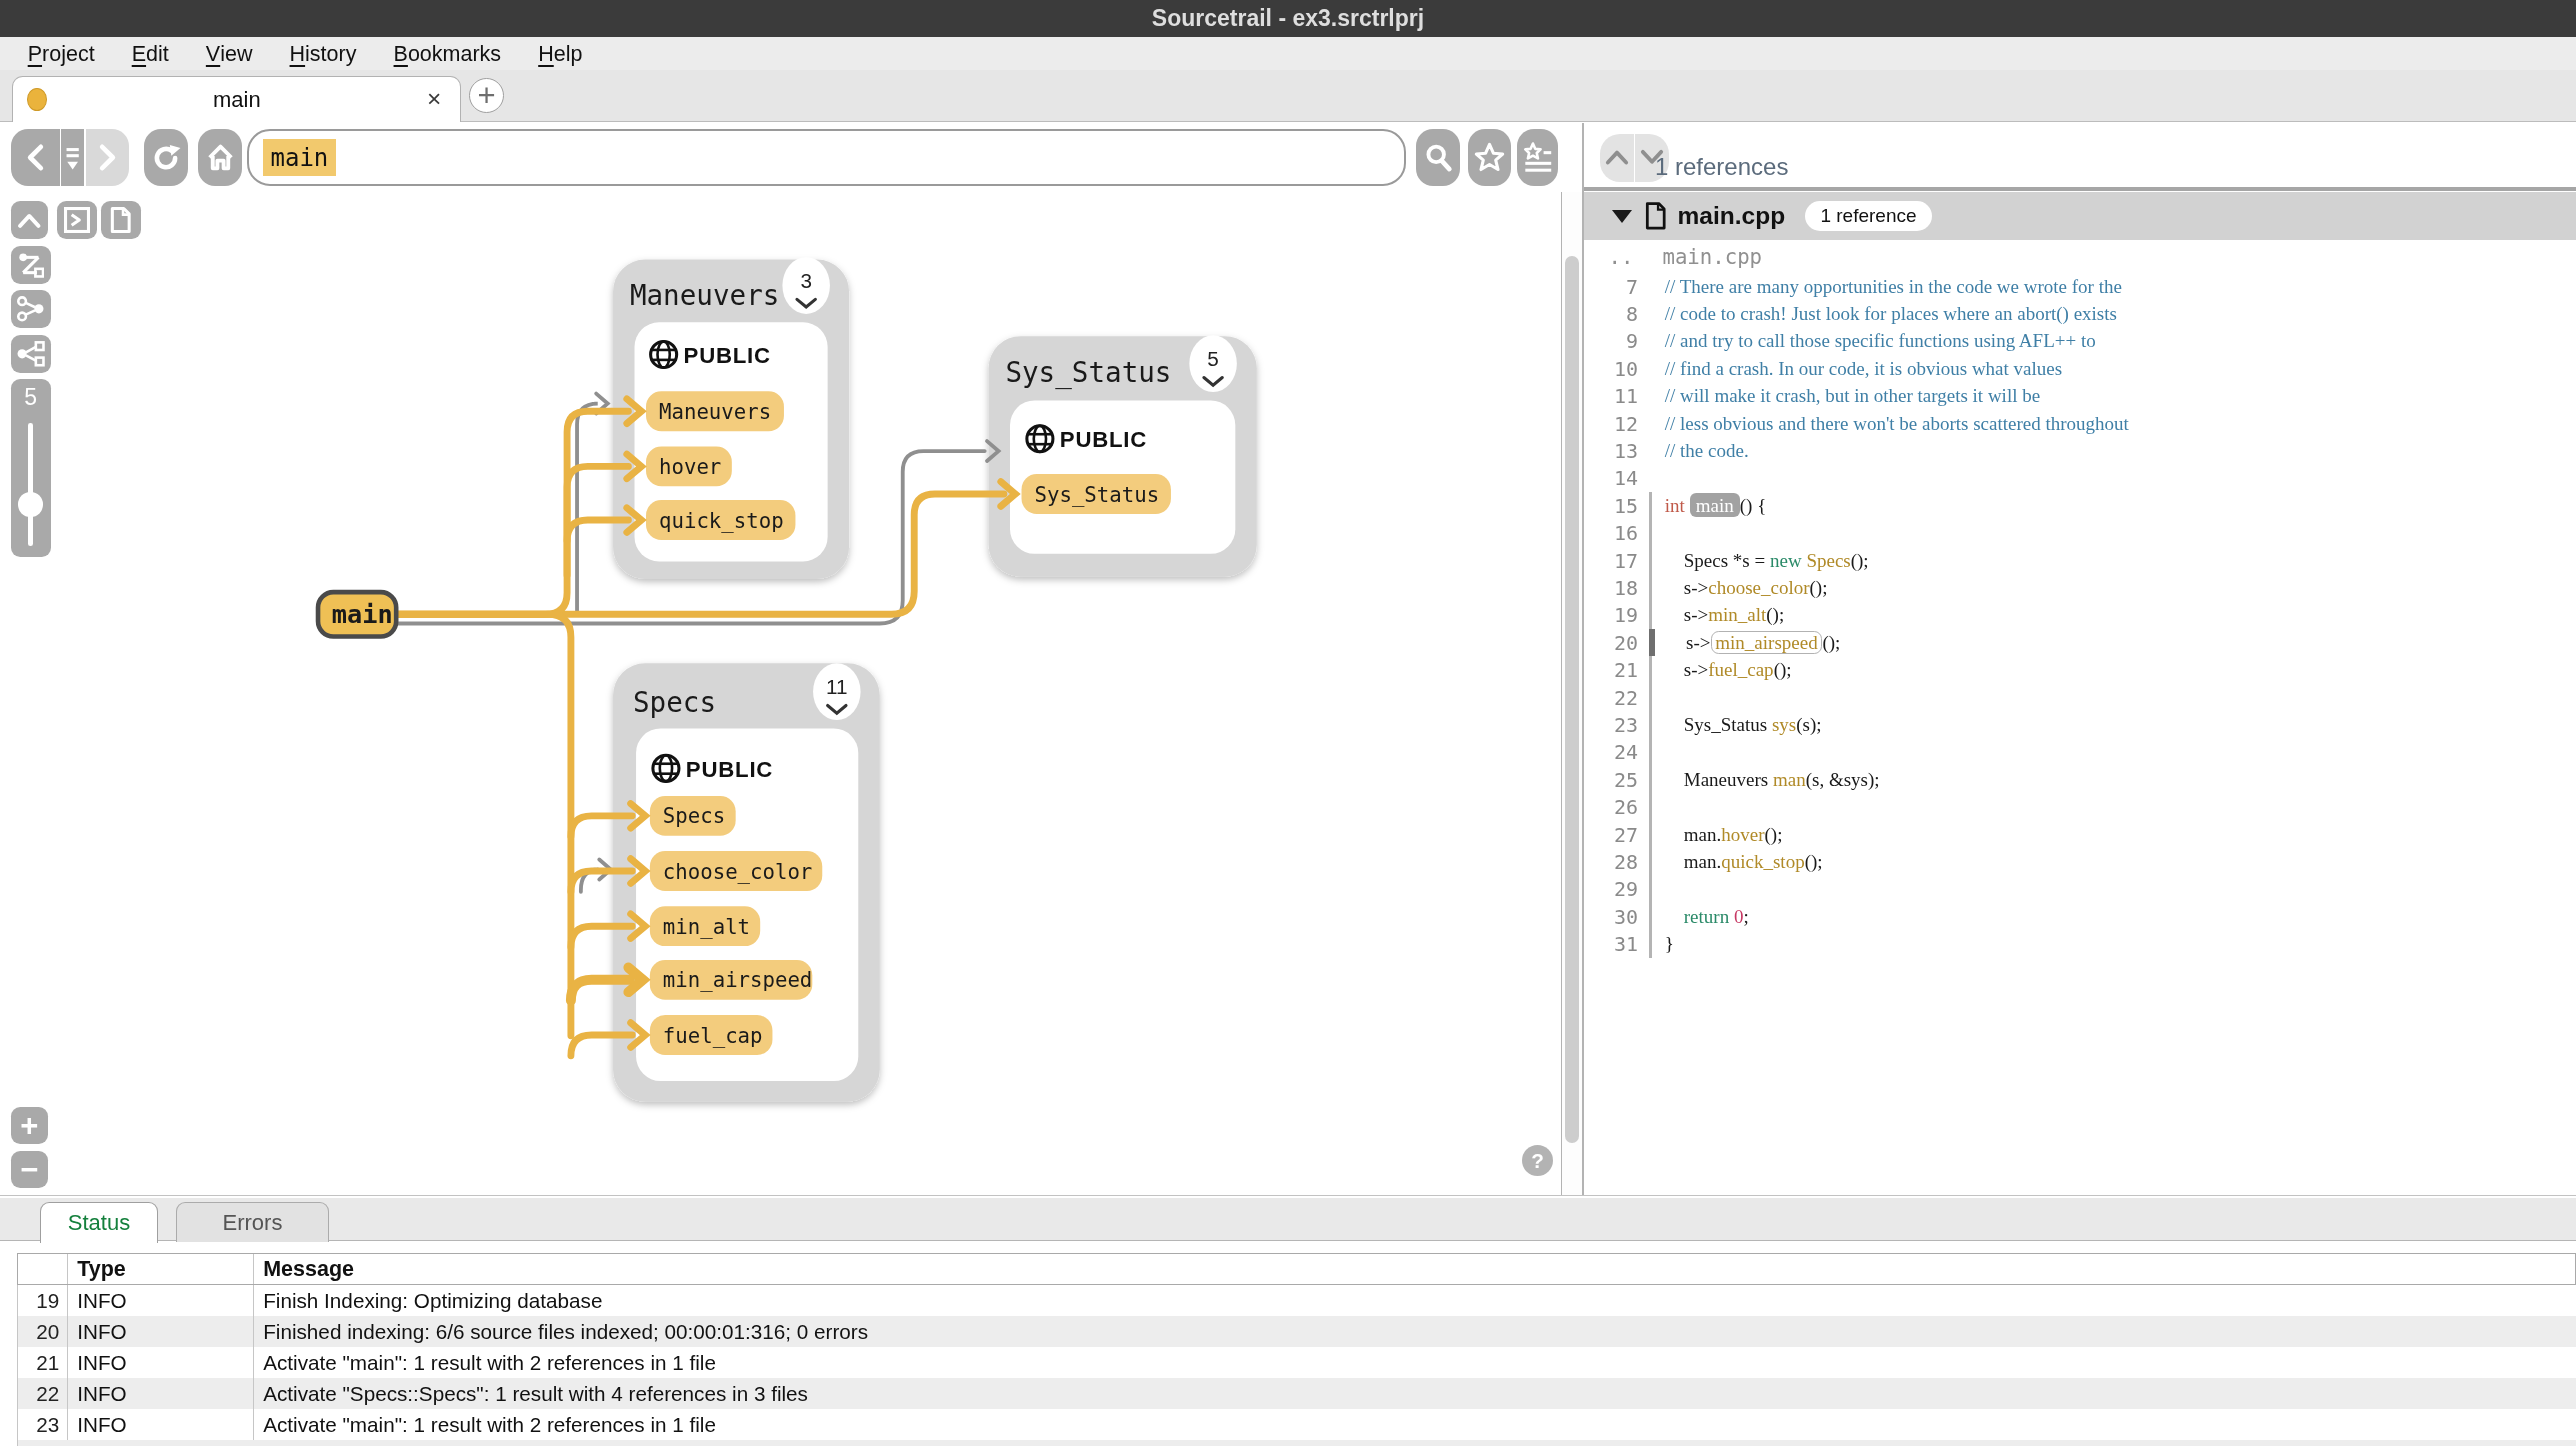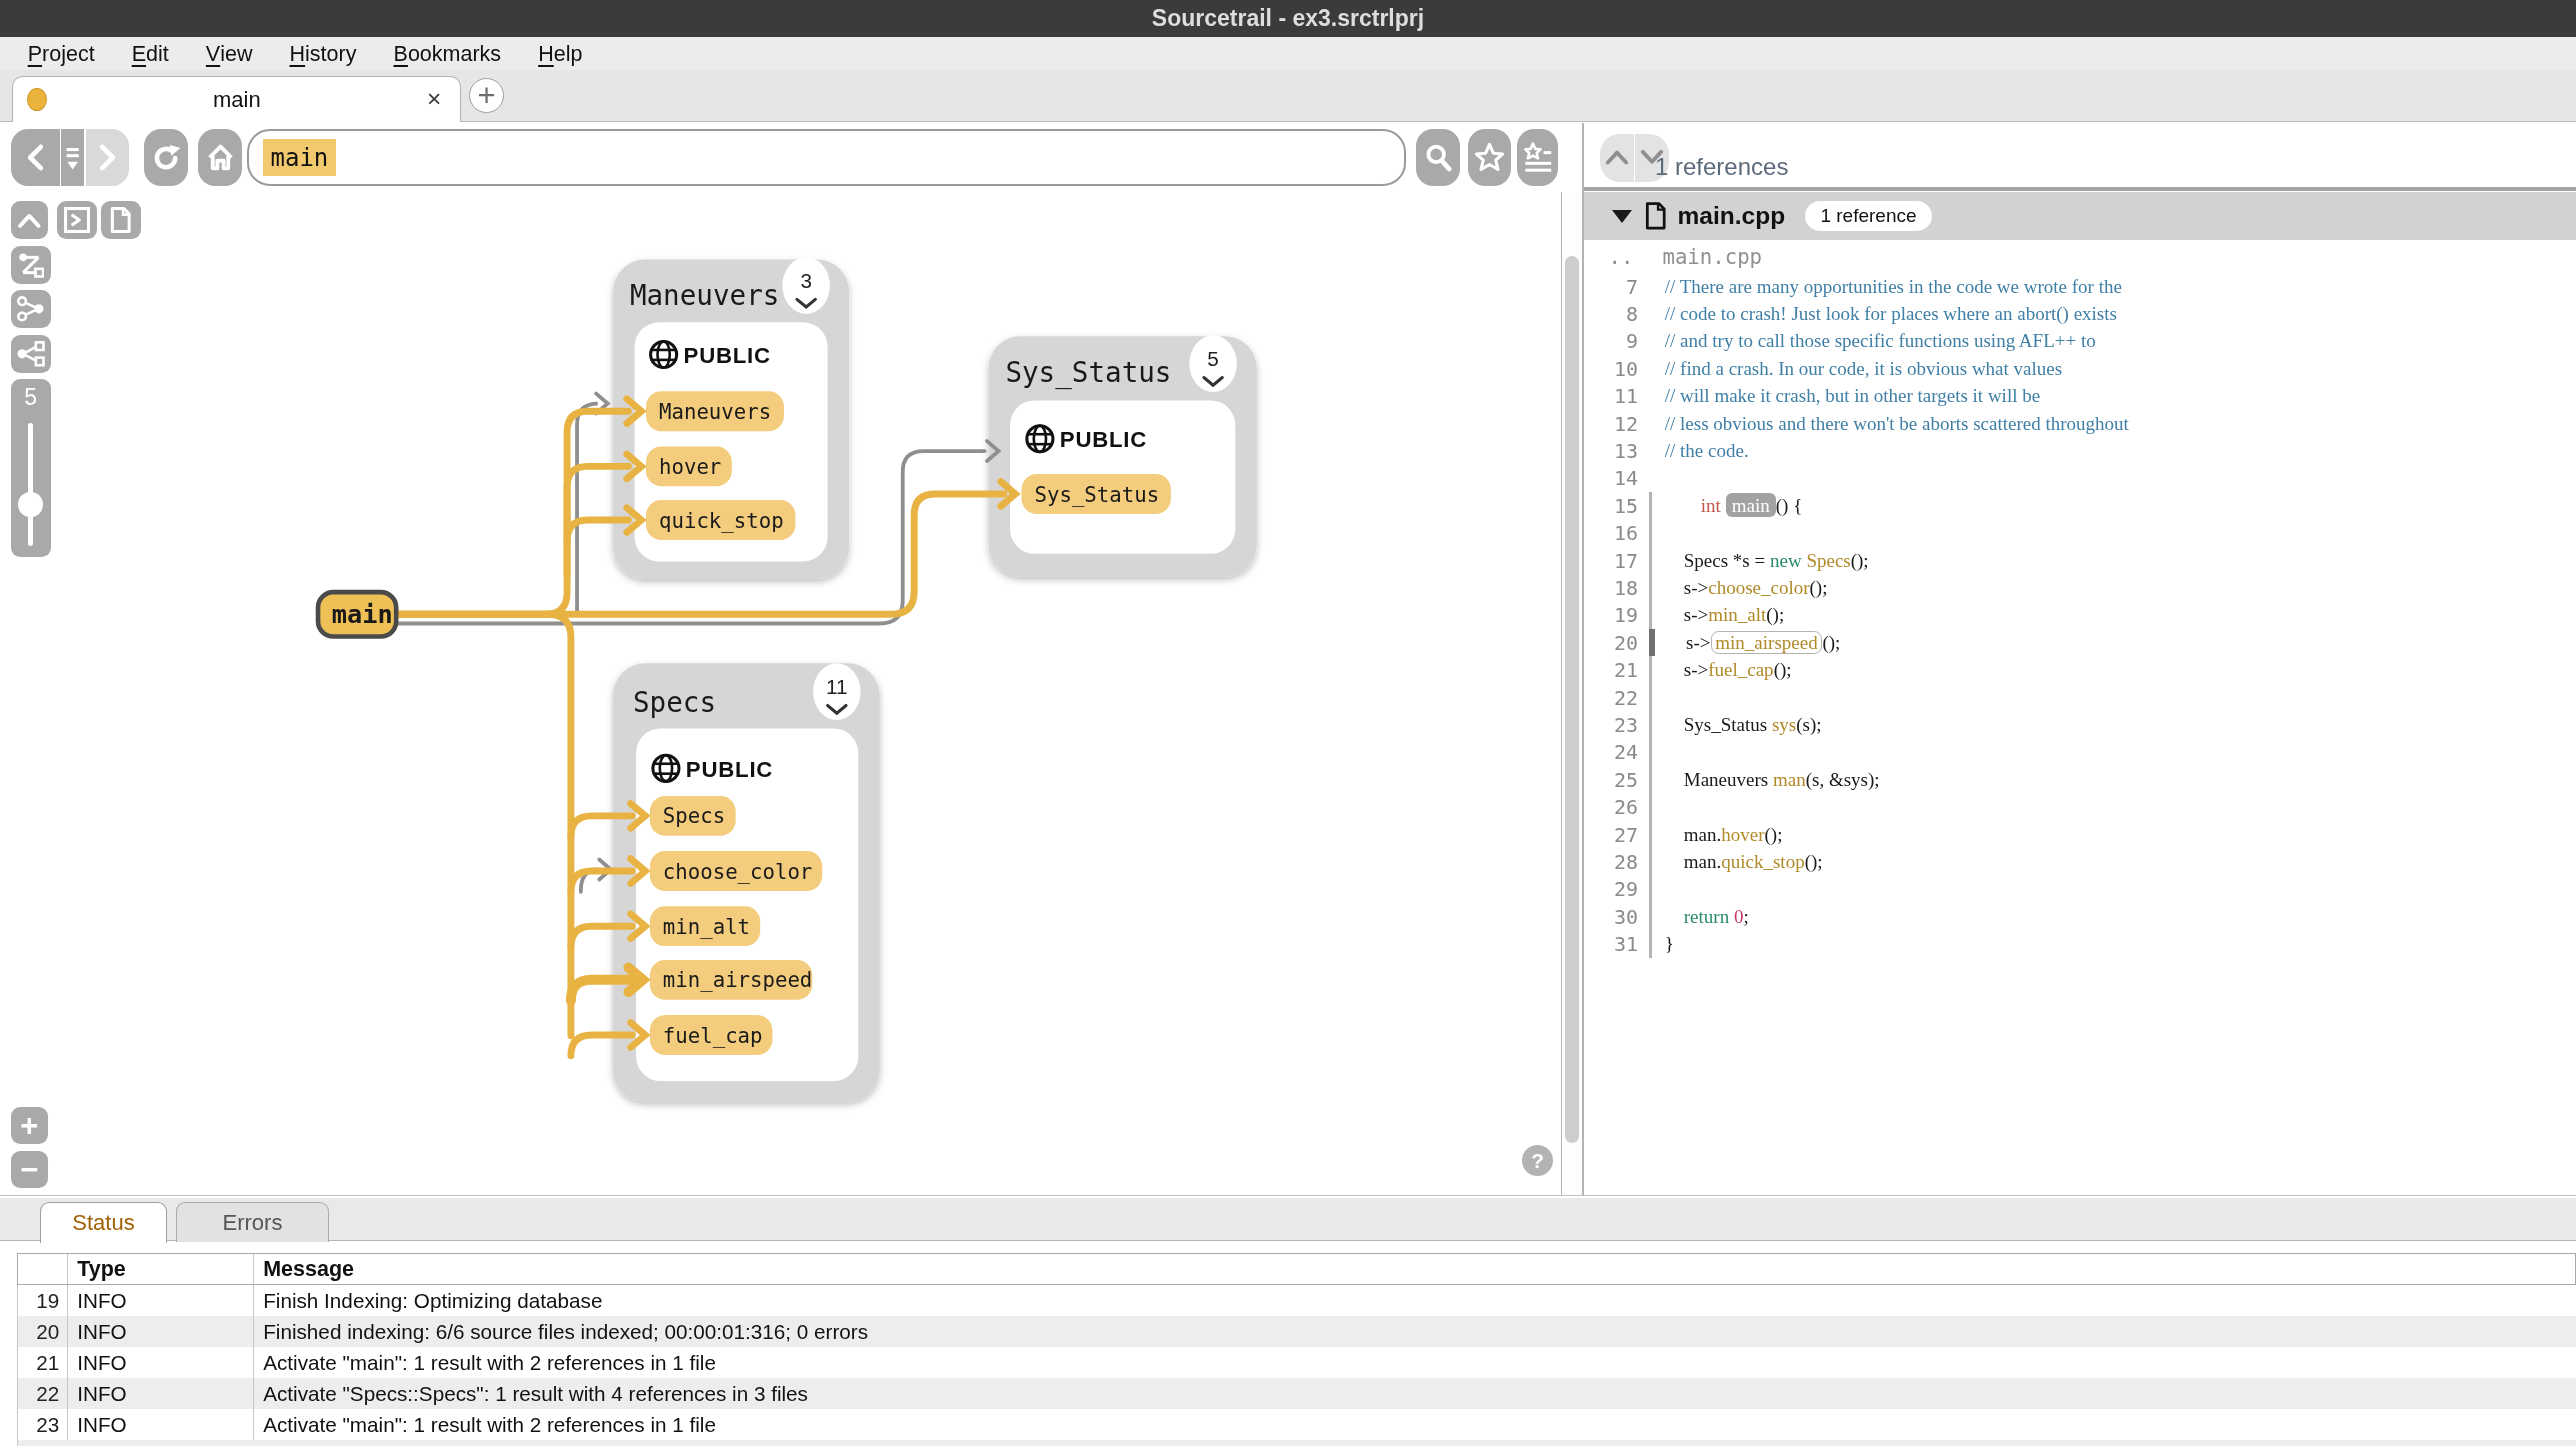--- a/index.html
+++ b/index.html
@@ -78,37 +78,37 @@
   .rp-path .pfile{margin-left:29px;}
   .code{position:absolute;left:0;top:81px;width:992px;}
   .cl{display:flex;align-items:center;height:27.4px;white-space:pre;}
   .cl .ln{width:54px;text-align:right;color:#8a8a8a;font-size:20px;font-family:"DejaVu Sans Mono",monospace;flex:0 0 auto;}
   .cl .strip{width:3.8px;height:27.4px;margin-left:10.7px;flex:0 0 auto;}
   .cl.has-strip .strip{background:#b4b4b4;}
   .cl.marker .strip{background:#6f6f6f;width:6.1px;}
   .cl .ct{margin-left:12.3px;font-size:19px;font-family:Liberation Serif, serif;color:#1a1a1a;}
   .tk-comment{color:#3f7fa6;}
   .tk-plain{color:#1a1a1a;}
-  .tk-kwtype{color:#c05a4a;margin-left:36px;}
+  .tk-kwtype{color:#c05a4a;}
   .tk-kw{color:#2a8a68;}
   .tk-fn{color:#b08a28;}
   .tk-num{color:#c73863;}
   .tk-active{background:#a2a2a2;color:#ffffff;border-radius:6.1px;padding:1.5px 6.1px;}
   .tk-ref{color:#b08a28;border:1.5px solid #b2b2b2;border-radius:7.7px;padding:0 3.8px;background:#fff;}
 
   
   .vscroll{left:1562px;top:192px;width:20px;height:1004px;background:#fdfdfd;}
   .vthumb{position:absolute;left:3.1px;top:64px;width:13.8px;height:887px;background:#cdcdcd;border-radius:6.9px;}
 
   
   .bottom{left:0;top:1195px;width:2576px;height:251px;background:#ffffff;border-top:1.5px solid #c2c2c2;box-sizing:border-box;}
   .btabs{position:absolute;left:0;top:1.5px;width:2576px;height:43px;background:#e9e9e9;border-bottom:1.5px solid #b5b5b5;box-sizing:border-box;}
   .btab{position:absolute;top:4.6px;height:40px;border:1.5px solid #9f9f9f;border-bottom:none;border-radius:9.2px 9.2px 0 0;
     box-sizing:border-box;display:flex;align-items:center;justify-content:center;font-size:22px;}
-  .btab.active{left:40px;width:127px;background:#ffffff;color:#a16207;z-index:2;height:41px;}
+  .btab.active{left:40px;width:118px;background:#ffffff;color:#15803d;z-index:2;height:41px;}
   .btab.inactive{left:176px;width:153px;background:#e2e2e2;color:#555;border-color:#ababab;}
   .stable{position:absolute;left:17px;top:57px;right:0;}
   .srow{display:flex;align-items:center;}
   .srow .c0{width:50px;text-align:right;padding-right:7.7px;box-sizing:border-box;color:#222;font-size:20.7px;flex:0 0 auto;border-right:1.5px solid #c6c6c6;height:100%;display:flex;align-items:center;justify-content:flex-end;}
   .srow .c1{width:186px;padding-left:9.2px;box-sizing:border-box;color:#111;font-size:20.7px;flex:0 0 auto;border-right:1.5px solid #c6c6c6;height:100%;display:flex;align-items:center;}
   .srow .c2{padding-left:9.2px;color:#111;font-size:20.7px;flex:1;height:100%;display:flex;align-items:center;text-align:right;}
   .shead{height:32px;border:1.5px solid #a9a9a9;border-left:1.5px solid #a9a9a9;box-sizing:border-box;background:#fff;font-weight:bold;}
   .shead .c0,.shead .c1,.shead .c2{font-weight:bold;font-size:21.5px;}
   .sbody-row{height:31px;border-left:1.5px solid #c6c6c6;box-sizing:border-box;}
   .sbody-row.alt{background:#ededed;}

